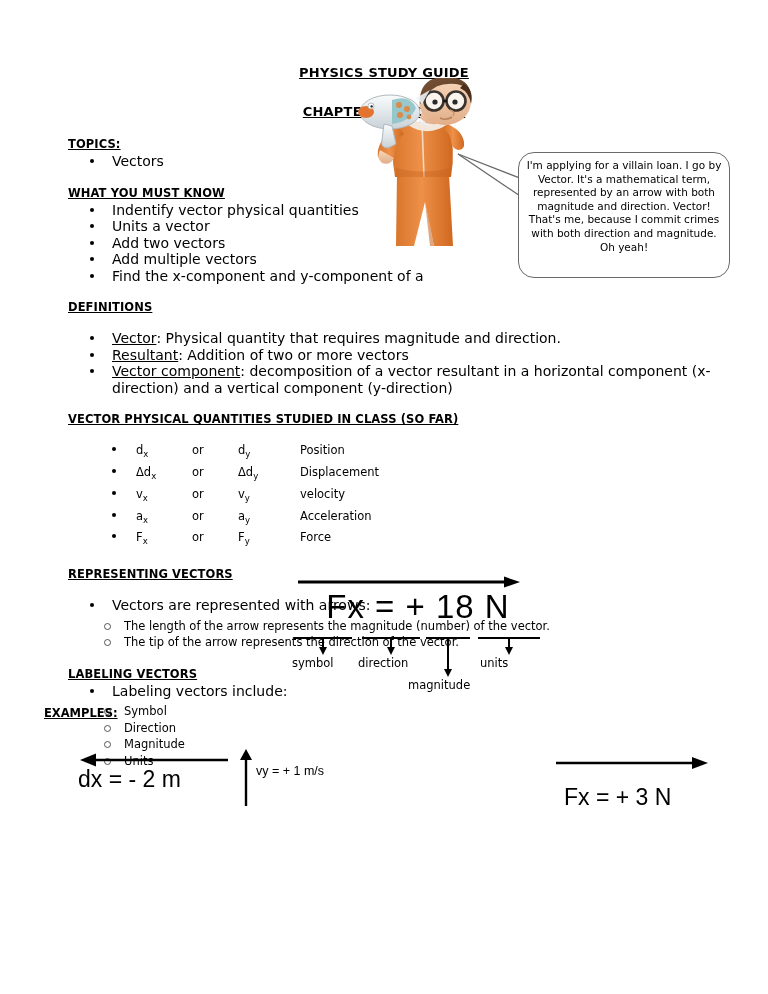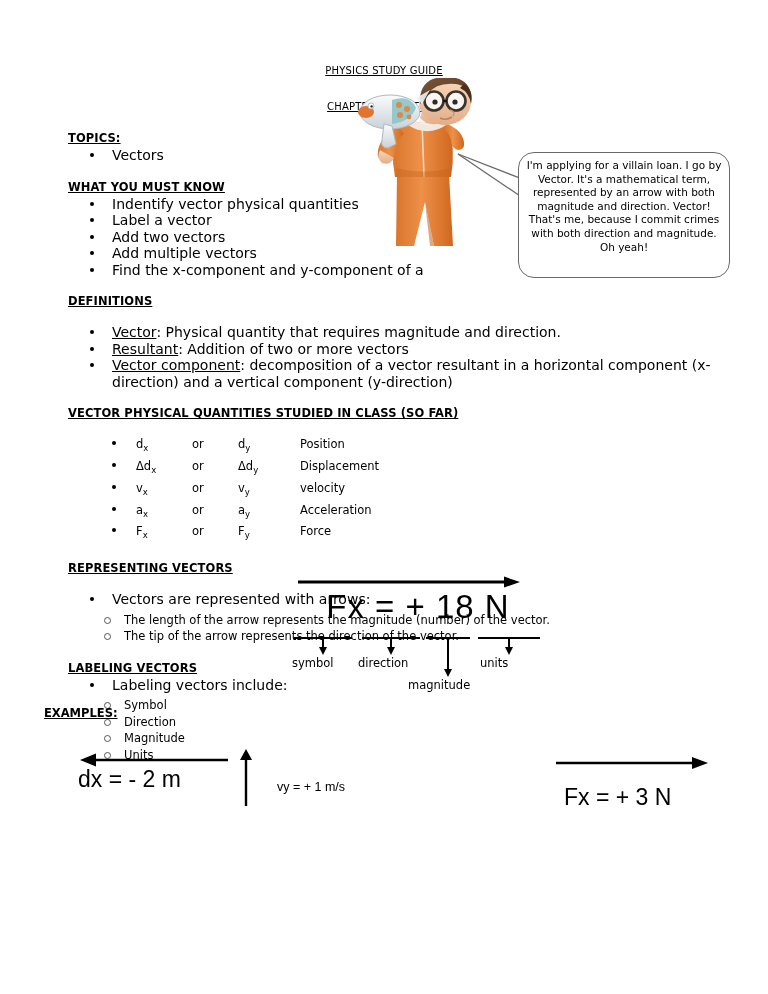--- a/index.html
+++ b/index.html
@@ -22,22 +22,22 @@
     padding: 0;
   }
 
   
   .title-block {
     text-align: center;
     padding-top: 44px;
     line-height: 1.35;
   }
   .title-line {
-    font-size: 10px;
-    font-weight: normal;
+    font-size: 13px;
+    font-weight: bold;
     text-decoration: underline;
     letter-spacing: 0.2px;
     display: inline-block;
     margin-top: 20px;
   }
   .title-row { display: block; }
 
   
   .content {
     position: relative;
@@ -241,21 +241,21 @@
     <div class="section-head">TOPICS:</div>
     <ul class="bullets">
       <li><span class="b-dot"></span><span>Vectors</span></li>
     </ul>
   </div>
 
   <div class="content" style="margin-top:16px;">
     <div class="section-head">WHAT YOU MUST KNOW</div>
     <ul class="bullets">
       <li><span class="b-dot"></span><span>Indentify vector physical quantities</span></li>
-      <li><span class="b-dot"></span><span>Label a vector</span></li>
+      <li><span class="b-dot"></span><span>Units a vector</span></li>
       <li><span class="b-dot"></span><span>Add two vectors</span></li>
       <li><span class="b-dot"></span><span>Add multiple vectors</span></li>
       <li><span class="b-dot"></span><span>Find the x-component and y-component of a</span></li>
     </ul>
   </div>
 
   <div class="content" style="margin-top:16px;">
     <div class="section-head">DEFINITIONS</div>
     <div class="spacer-14"></div>
     <ul class="bullets">
@@ -370,21 +370,21 @@
       <polygon points="18,1.5 2,8 18,14.5" fill="#000"></polygon>
     </svg>
     <div class="ex-text-lg" style="position:absolute;left:0;top:14px;">dx = - 2 m</div>
   </div>
 
   <div class="ex ex-vy">
     <svg width="16" height="62" viewBox="0 0 16 62" style="position:absolute;left:0;top:0;">
       <line x1="8" y1="58" x2="8" y2="12" stroke="#000" stroke-width="2.4"></line>
       <polygon points="2,12 14,12 8,1" fill="#000"></polygon>
     </svg>
-    <div class="ex-text-sm" style="position:absolute;left:18px;top:32px;margin-left:21px;">vy = + 1 m/s</div>
+    <div class="ex-text-sm" style="position:absolute;left:18px;top:16px;">vy = + 1 m/s</div>
   </div>
 
 
   <div class="ex ex-fx">
     <svg width="152" height="14" viewBox="0 0 152 14" style="position:absolute;left:0;top:0;">
       <line x1="0" y1="7" x2="136" y2="7" stroke="#000" stroke-width="2.4"></line>
       <polygon points="136,1 152,7 136,13" fill="#000"></polygon>
     </svg>
     <div class="ex-text-lg" style="position:absolute;left:8px;top:28px;">Fx = + 3 N</div>
   </div>

